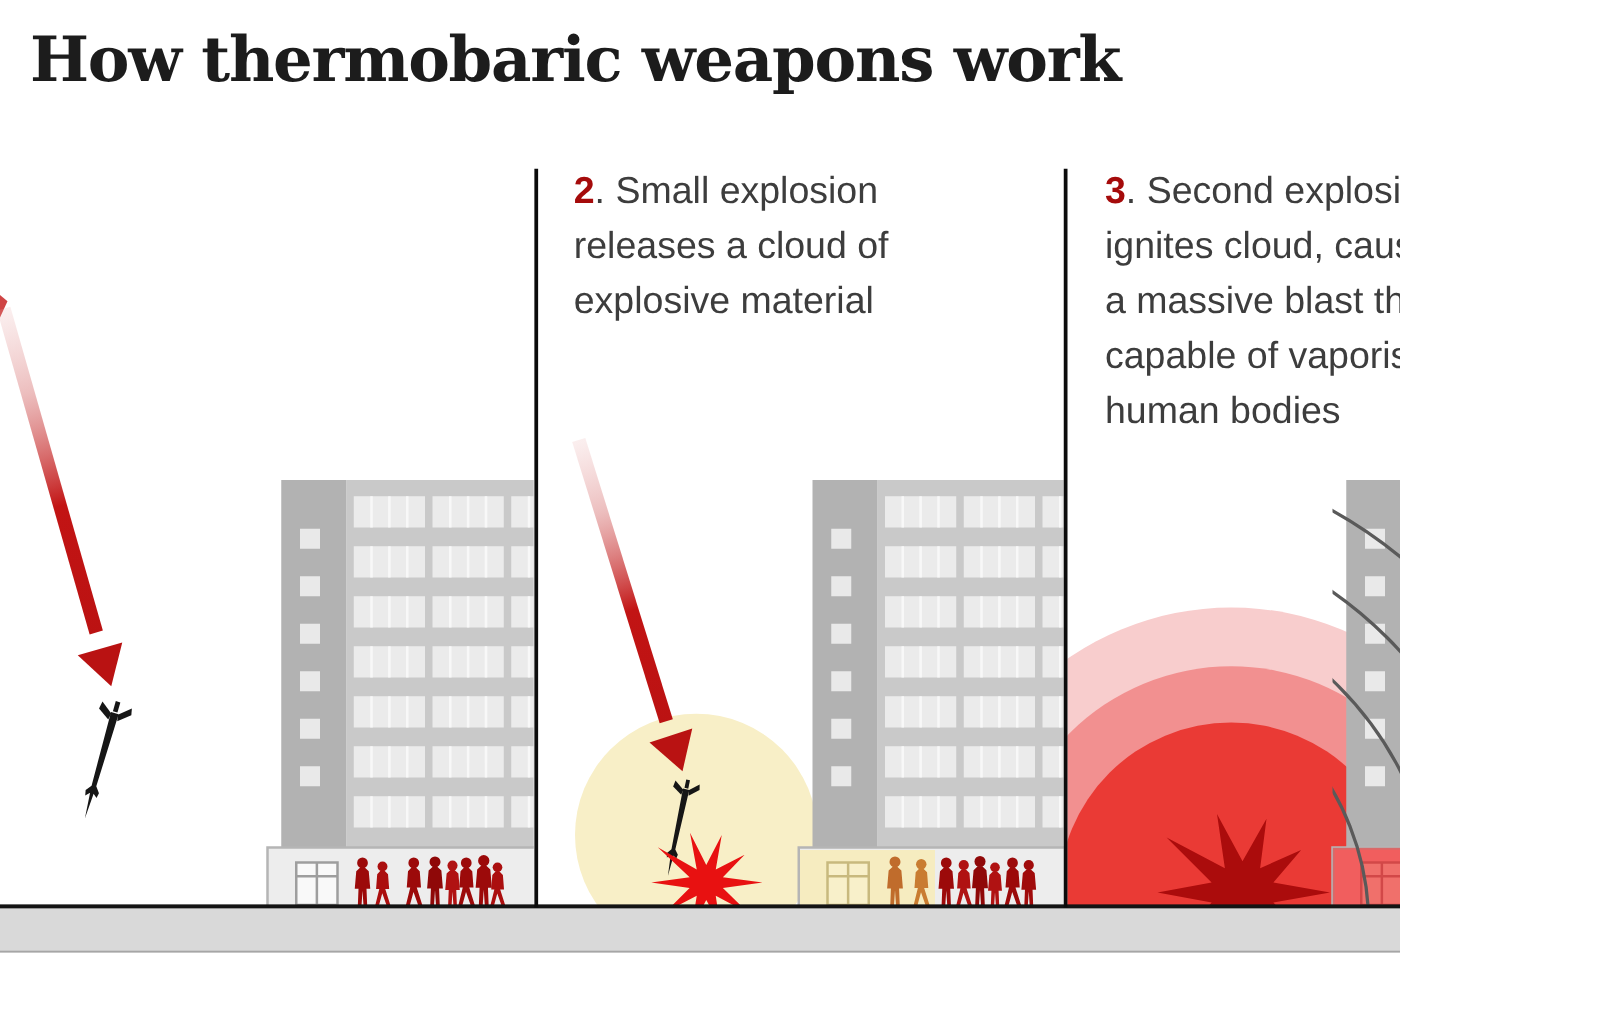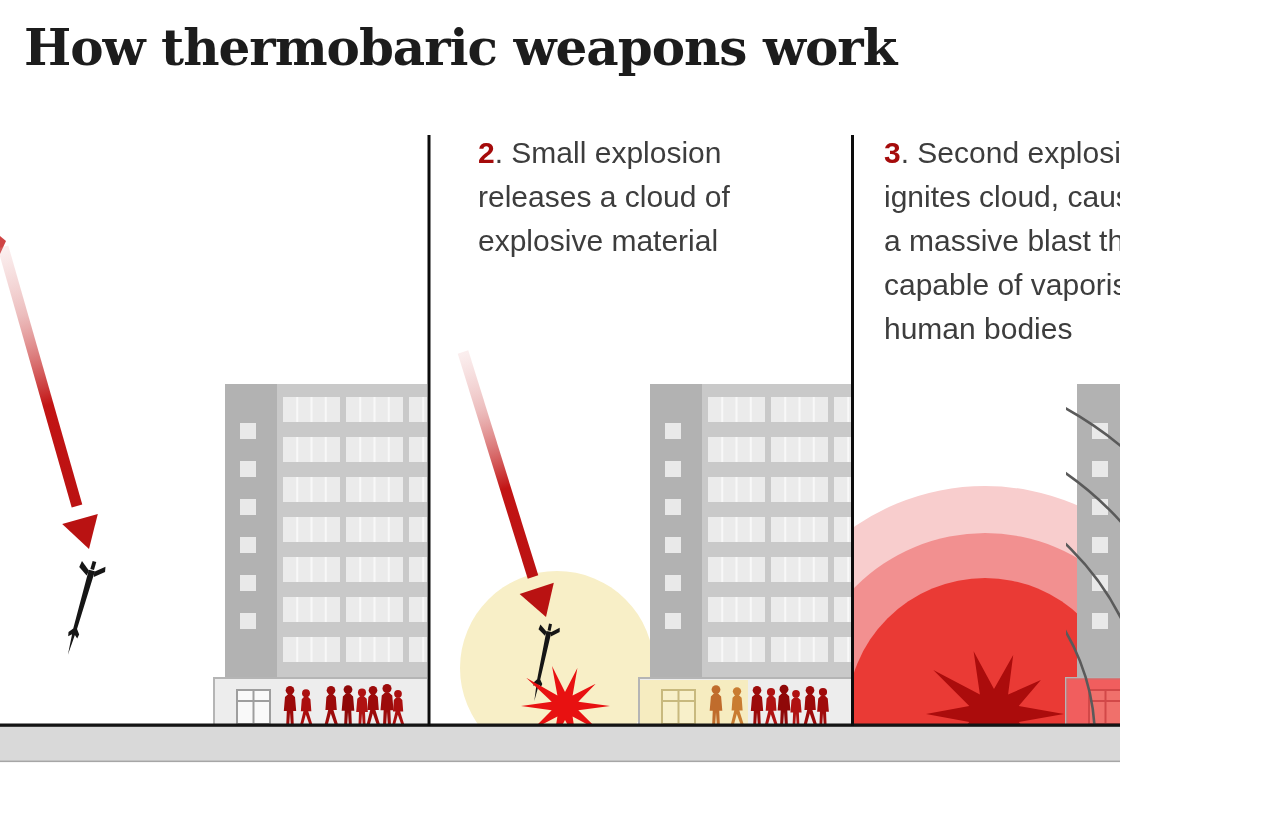--- a/index.html
+++ b/index.html
@@ -5,21 +5,21 @@
   html,body{margin:0;padding:0;background:#ffffff;}
   .canvas{position:relative;width:1120px;height:818px;background:#ffffff;overflow:hidden;
           font-family:"Liberation Sans",sans-serif;}
   .title{position:absolute;left:24px;top:18px;margin:0;
          font-family:"DejaVu Serif","Liberation Serif",serif;
          font-weight:700;font-size:50px;letter-spacing:-1px;color:#1c1c1c;white-space:nowrap;}
   .step{position:absolute;top:131px;width:400px;font-size:30px;line-height:44px;color:#3d3d3d;
         white-space:pre-line;}
   .step .num{color:#a50b0b;font-weight:700;}
   .step1{left:34px;}
-  .step2{left:478px;}
+  .step2{left:459px;}
   .step3{left:884px;}
   .scene{position:absolute;left:0;top:0;}
   .bbc{position:absolute;left:1169px;top:776px;display:flex;gap:10px;}
   .bbc .blk{width:28px;height:28px;background:#000;color:#fff;display:flex;align-items:center;
             justify-content:center;font-weight:700;font-size:19px;font-family:"Liberation Sans",sans-serif;}
 </style>
 </head>
 <body>
 
 <div class="canvas">

